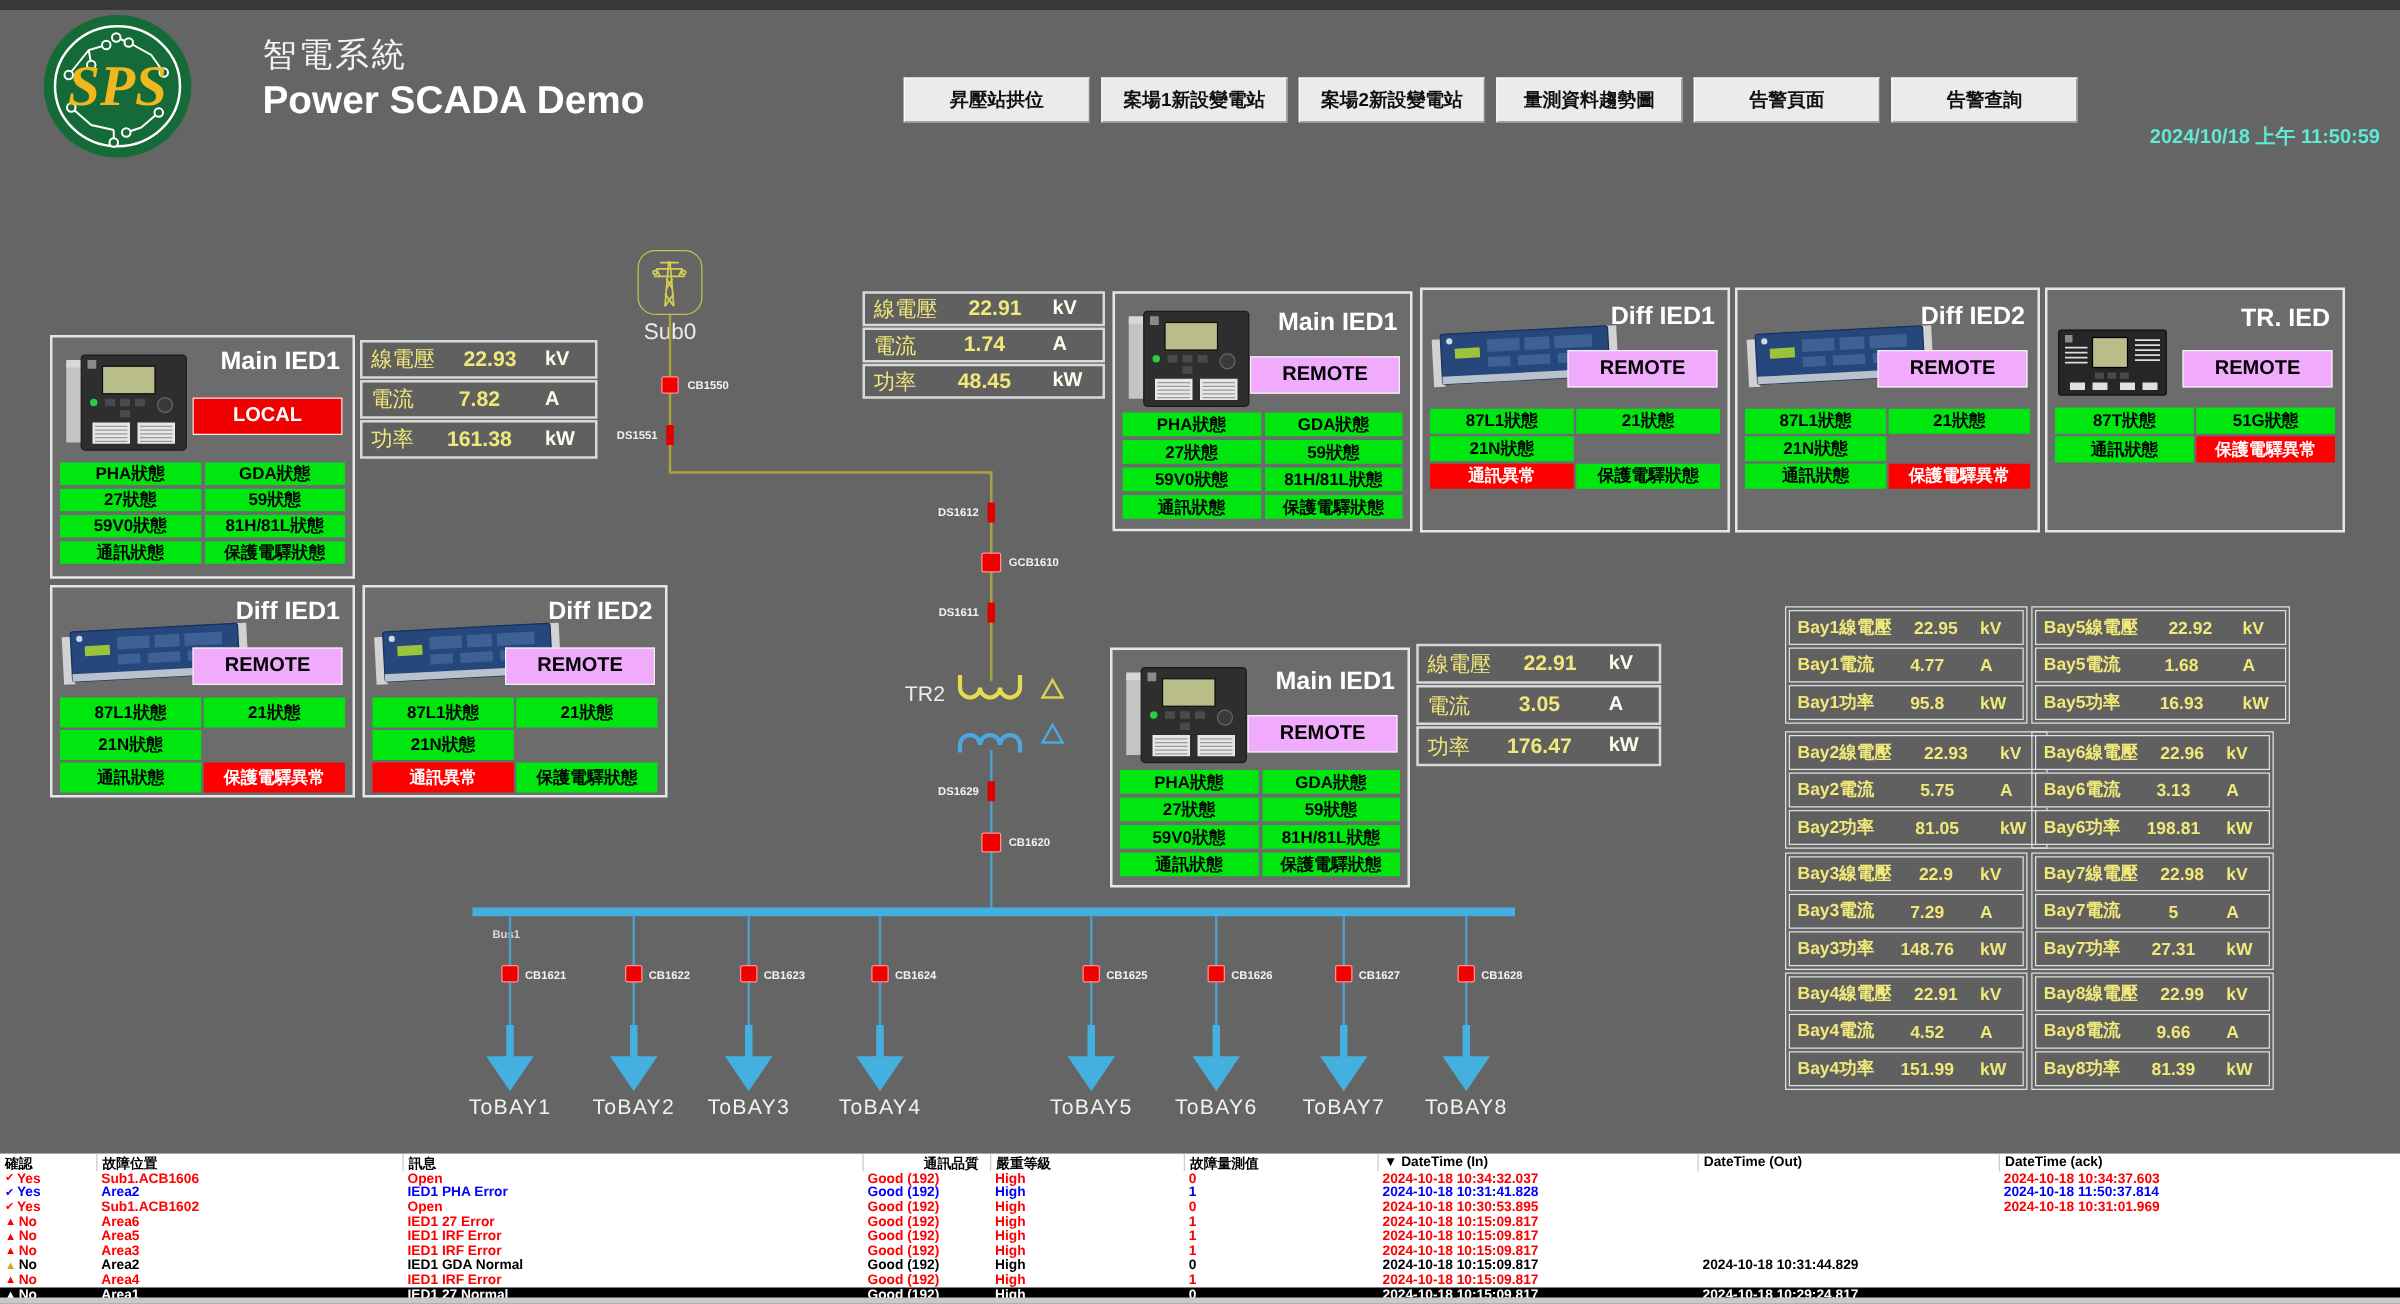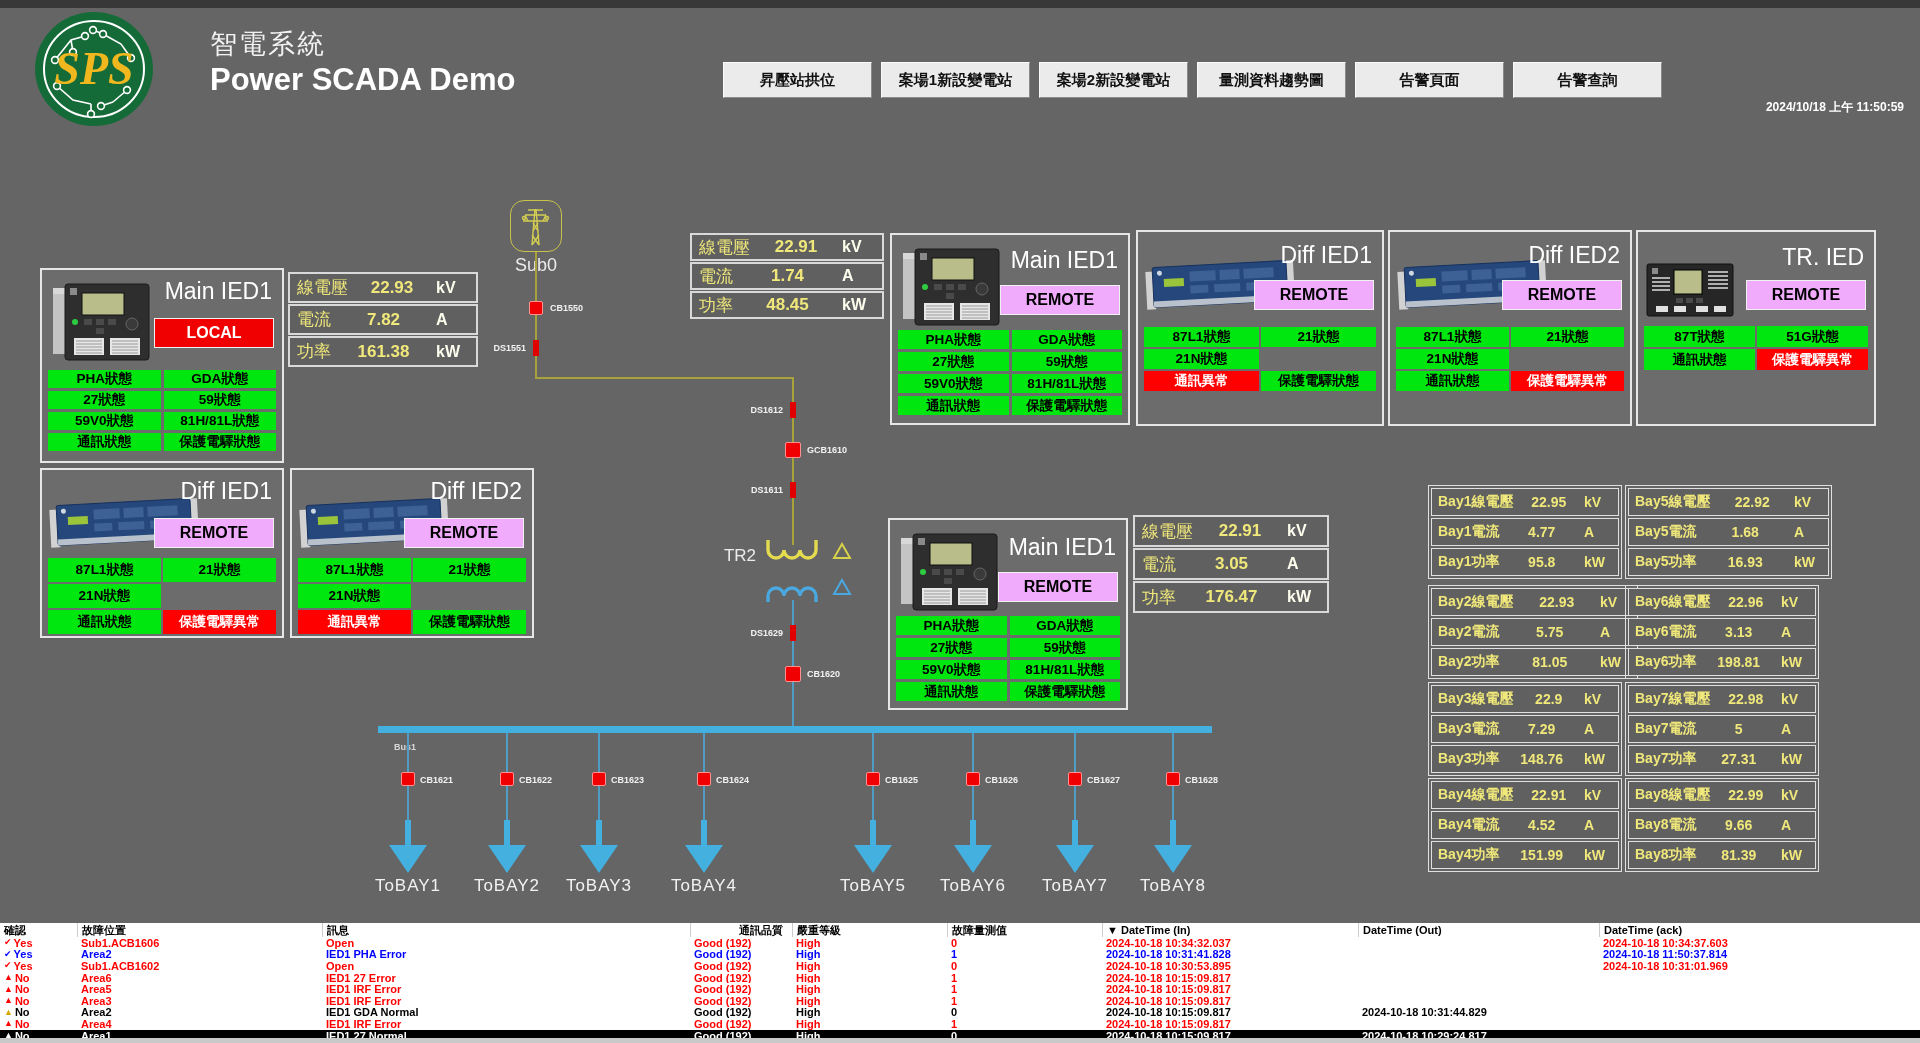--- a/index.html
+++ b/index.html
@@ -9,24 +9,24 @@
   
   #topstrip{left:0;top:0;width:1920px;height:8px;background:#383838;}
   #logo{left:33px;top:10px;width:122px;height:118px;}
   #title-zh{left:210px;top:26px;color:#f2f2f2;font-size:27px;letter-spacing:2px;}
   #title-en{left:210px;top:62px;color:#ffffff;font-size:31px;font-weight:bold;}
   #navbar{left:723px;top:62px;display:flex;gap:9px;}
   .nav-btn{width:147px;height:34px;background:#ebebeb;border:1px solid #fafafa;
            border-right-color:#8a8a8a;border-bottom-color:#8a8a8a;
            color:#111;font-size:15px;font-weight:bold;display:flex;align-items:center;justify-content:center;
            font-family:"Liberation Sans","DejaVu Sans",sans-serif;}
-  #datetime{right:16px;top:99px;color:#ffffff;font-size:12px;font-weight:bold;}
+  #datetime{right:16px;top:99px;color:#5eead4;font-size:16px;font-weight:bold;}
   
   .panel{position:absolute;background:#6c6c6c;border:2px solid #e6e6e6;box-sizing:border-box;}
-  .panel-title{position:absolute;right:10px;color:#ffffff;font-weight:normal;font-size:23px;white-space:nowrap;}
+  .panel-title{position:absolute;right:10px;color:#ffffff;font-weight:bold;font-size:20px;white-space:nowrap;}
   .mode-btn{position:absolute;right:8px;width:120px;height:30px;display:flex;align-items:center;justify-content:center;
             font-size:16px;font-weight:bold;border:1px solid #f0f0f0;box-sizing:border-box;}
   .mode-ok{background:#f0abfc;color:#000;}
   .mode-alarm{background:#f00000;color:#fff;}
   .status-grid{position:absolute;left:6px;right:6px;display:grid;grid-template-columns:1fr 1fr;}
   .scell{display:flex;align-items:center;justify-content:center;font-weight:bold;font-size:13.5px;color:#000;white-space:nowrap;}
   .scell.ok{background:#00e60f;}
   .scell.alarm{background:#ff0000;color:#ffffff;}
   .scell.empty{background:transparent;}
   .device{position:absolute;}

